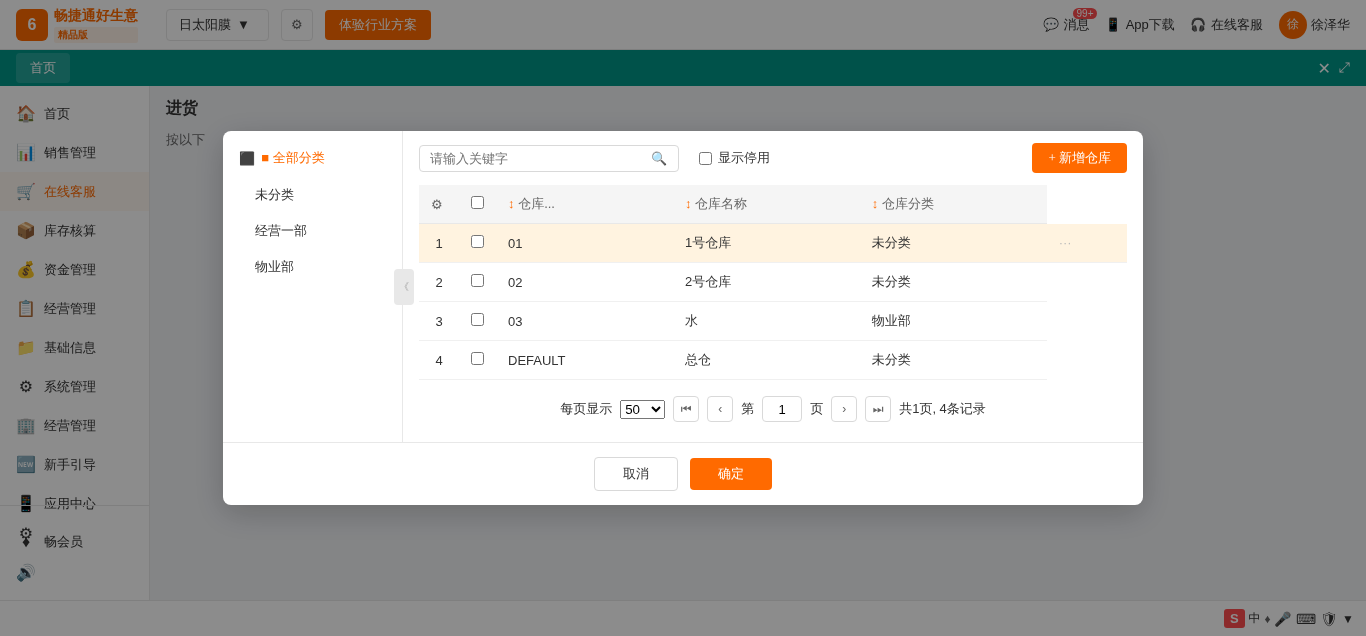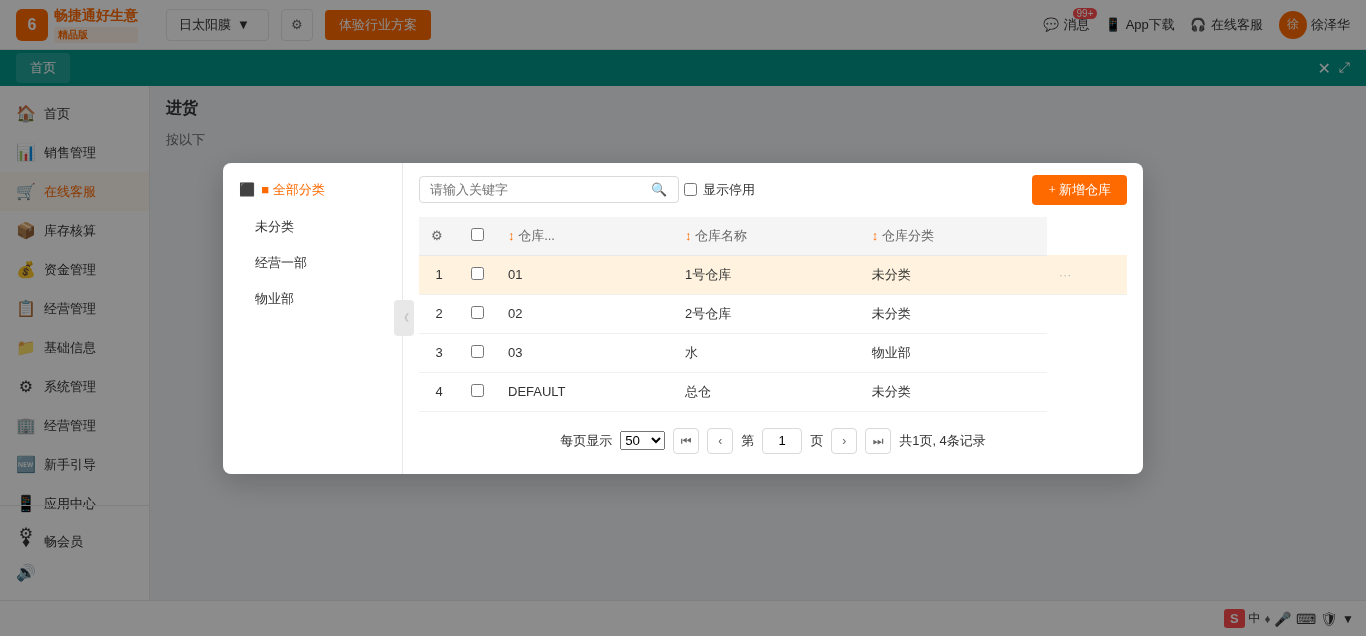--- a/index.html
+++ b/index.html
@@ -231,21 +231,21 @@
     .table-area {
       flex: 1;
       display: flex;
       flex-direction: column;
       padding: 12px 16px;
       overflow: hidden;
     }
     .table-toolbar {
       display: flex;
       align-items: center;
-      gap: 5px;
+      gap: 20px;
       margin-bottom: 12px;
     }
     .search-box {
       display: flex;
       align-items: center;
       border: 1px solid #d9d9d9;
       border-radius: 4px;
       padding: 5px 10px;
       gap: 6px;
       flex: 1;
@@ -631,20 +631,24 @@
           <span>第</span>
           <input type="text" class="page-input" value="1" style="">
           <span>页</span>
           <button class="page-btn">›</button>
           <button class="page-btn">⏭</button>
           <span>共1页, 4条记录</span>
         </div>
       </div>
     </div>
 
+    <div class="modal-footer">
+      <button class="btn-cancel">取消</button>
+      <button class="btn-confirm">确定</button>
+    </div>
   </div>
 </div>
 
 <div class="bottom-bar">
   <div class="bottom-logo">
     <span style="background:#ff4d4f; color:white; font-weight:bold; padding:2px 6px; border-radius:3px; font-size:13px;">S</span>
     <span style="color:#333; font-size:12px;">中</span>
     <span style="color:#666; font-size:12px;">♦</span>
     <span style="color:#333; font-size:14px;">🎤</span>
     <span style="color:#333; font-size:14px;">⌨</span>

